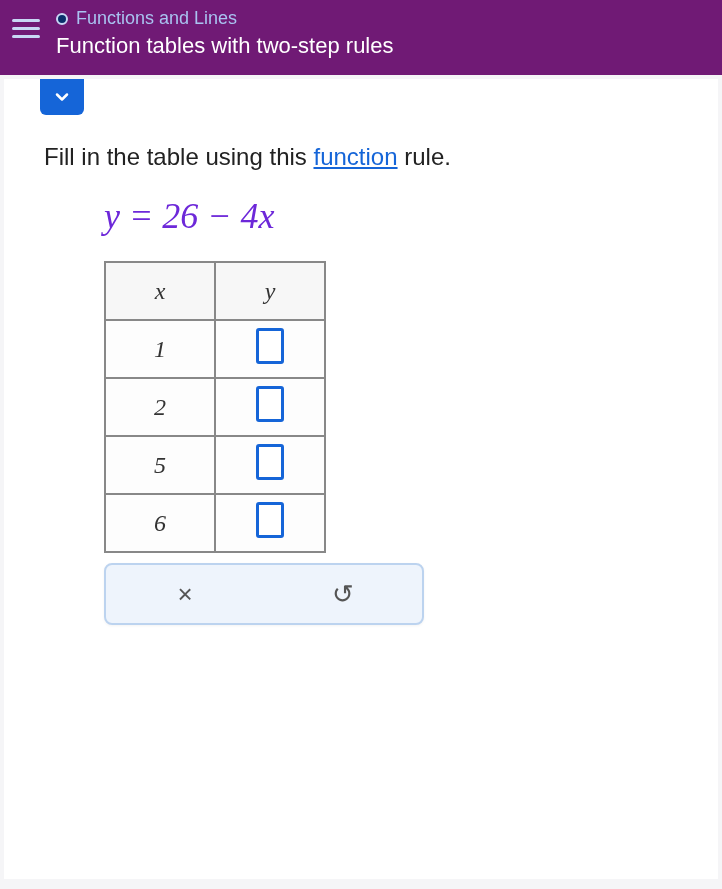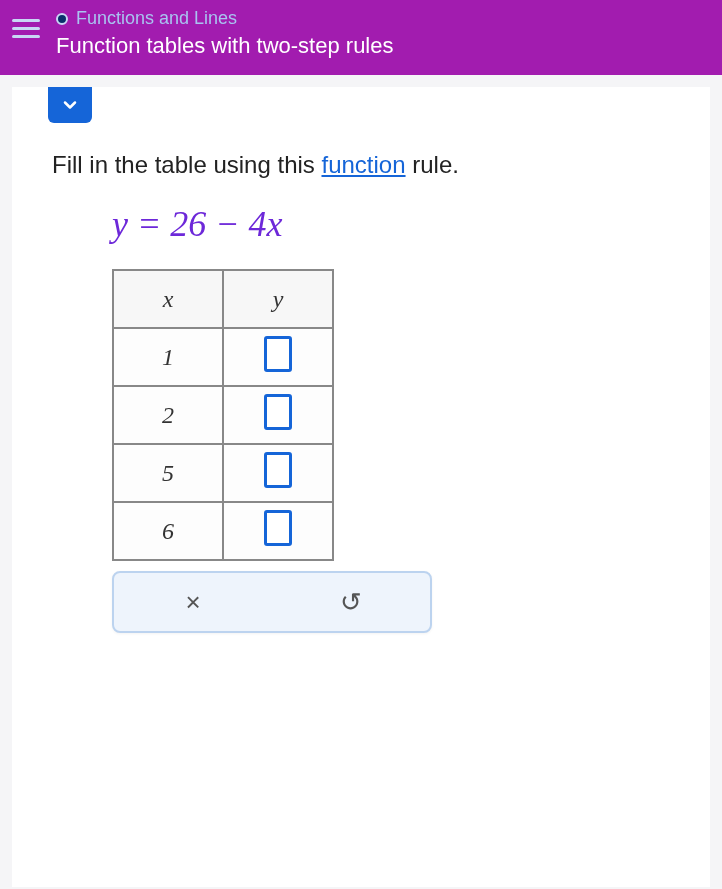--- a/index.html
+++ b/index.html
@@ -4,21 +4,21 @@
 <style>
   * { box-sizing: border-box; margin: 0; padding: 0; }
   body {
     font-family: Arial, Helvetica, sans-serif;
     background: #f5f5f7;
     width: 722px;
     height: 889px;
     overflow: hidden;
   }
   .header {
-    background: #a21caf;
+    background: #701a75;
     color: #fff;
     padding: 8px 0 16px 12px;
     display: flex;
     align-items: flex-start;
     gap: 16px;
   }
   .hamburger {
     width: 28px;
     height: 28px;
     display: flex;
@@ -37,21 +37,21 @@
   .header-text { display: flex; flex-direction: column; gap: 4px; }
   .breadcrumb-row { display: flex; align-items: center; gap: 8px; }
   .dot-icon {
     width: 12px; height: 12px; border-radius: 50%;
     background: #0a2f6b; border: 2px solid #c8d7f5;
   }
   .breadcrumb { color: #a9c3f0; font-size: 18px; }
   .title { color: #fff; font-size: 22px; font-weight: 500; text-align: right; }
   .content {
     background: #fff;
-    margin: 12px;
+    margin: 4px;
     padding: 0 30px 40px 40px;
     min-height: 800px;
     position: relative;
   }
   .chevron-tab {
     width: 44px; height: 36px;
     background: #1565d8;
     border-radius: 0 0 6px 6px;
     display: flex; align-items: center; justify-content: center;
     margin-left: -4px;

